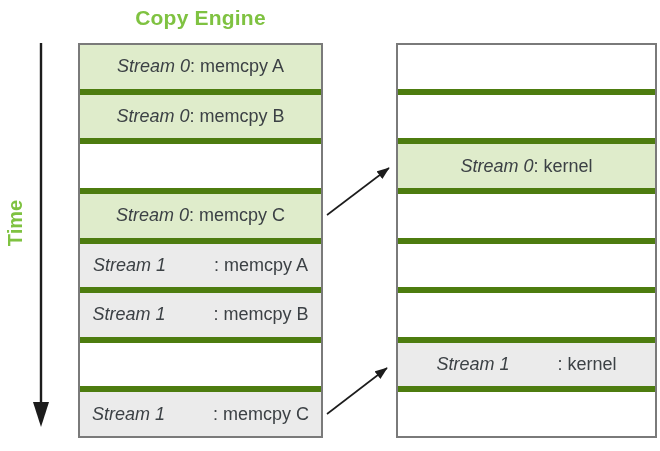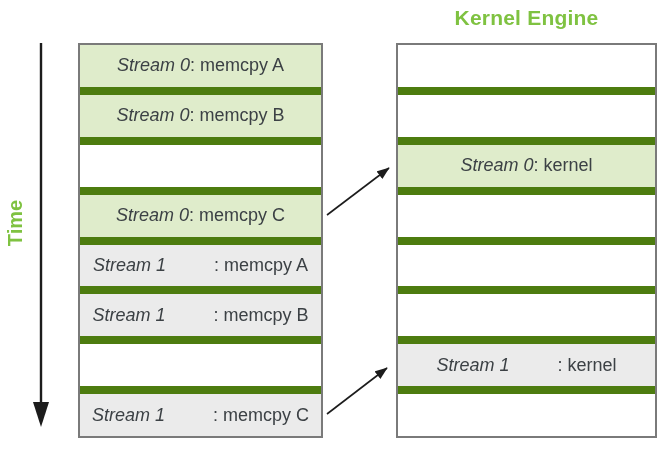--- a/index.html
+++ b/index.html
@@ -56,21 +56,21 @@
     display: flex;
     flex-direction: column;
     background: #ffffff;
   }
   #copy-table   { left: 78px;  width: 245px; }
   #kernel-table { left: 396px; width: 261px; }
 
   .slot {
     flex: 1 1 0;
     box-sizing: border-box;
-    border-bottom: 8px solid #4d7c0f;
+    border-bottom: 6px solid #4d7c0f;
     display: flex;
     align-items: center;
     justify-content: center;
     font-size: 18px;
     color: #3c4145;
     white-space: pre;
     background: #ffffff;
   }
   .slot:last-child { border-bottom: none; }
   .slot.fill-green { background: #dfeccb; }
@@ -84,22 +84,22 @@
     left: 0; top: 0;
     width: 660px; height: 451px;
     pointer-events: none;
   }
 </style>
 </head>
 <body>
 
 <div id="canvas">
 
+  <div class="engine-header" id="copy-header">Copy Engine</div>
 
-  <div class="engine-header" id="kernel-header">Kernel Engine</div>
 
   <div id="time-label">Time</div>
 
   <div class="engine-table" id="copy-table">
     <div class="slot fill-green"><span class="stream-name">Stream 0</span><span>: memcpy A</span></div>
     <div class="slot fill-green"><span class="stream-name">Stream 0</span><span>: memcpy B</span></div>
     <div class="slot fill-white"><span class="stream-name"></span><span></span></div>
     <div class="slot fill-green"><span class="stream-name">Stream 0</span><span>: memcpy C</span></div>
     <div class="slot fill-gray"><span class="stream-name">Stream 1</span><span>: memcpy A</span></div>
     <div class="slot fill-gray"><span class="stream-name">Stream 1</span><span>: memcpy B</span></div>

